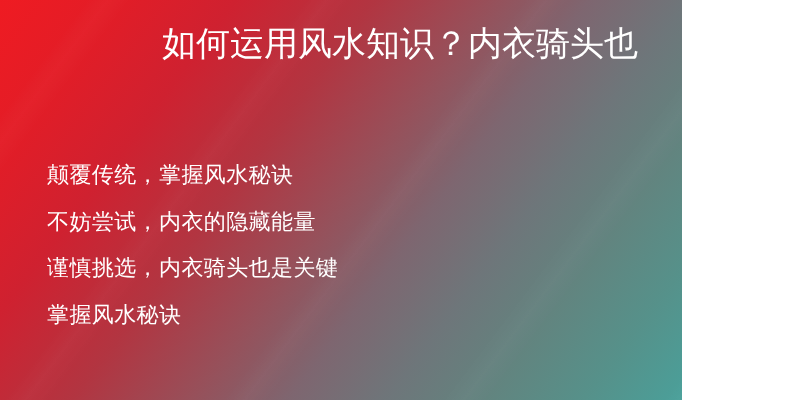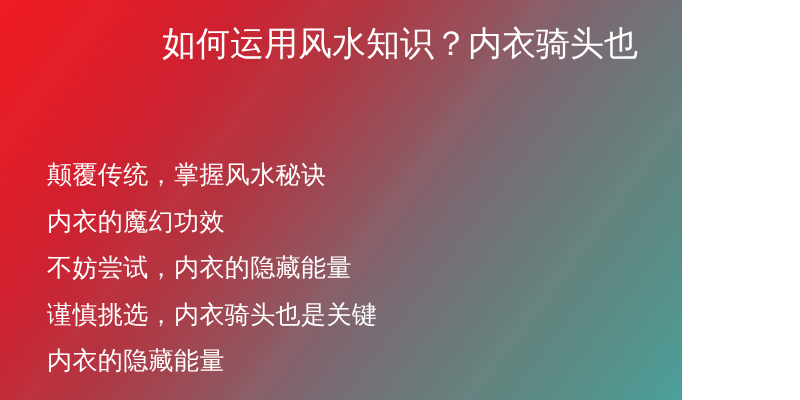--- a/index.html
+++ b/index.html
@@ -80,21 +80,21 @@
   .body-block {
     position: absolute;
     left: 47px;
     top: 152px;
     width: 720px;
   }
 
   .body-line {
     display: block;
     color: #ffffff;
-    font-size: 25px;
+    font-size: 22px;
     line-height: 46.6px;
     font-weight: normal;
     letter-spacing: 0.4px;
     white-space: nowrap;
     text-align: left;
   }
 </style>
 </head>
 <body>
 
@@ -103,20 +103,19 @@
   <div id="sheen"></div>
 
   <div id="content">
 
     <div class="title-block">
       <span class="title-line">如何运用风水知识？内衣骑头也</span>
     </div>
 
     <div class="body-block">
       <span class="body-line">颠覆传统，掌握风水秘诀</span>
-      <span class="body-line">内衣的魔幻功效</span>
       <span class="body-line">不妨尝试，内衣的隐藏能量</span>
       <span class="body-line">谨慎挑选，内衣骑头也是关键</span>
-      <span class="body-line">内衣的隐藏能量</span>
+      <span class="body-line">掌握风水秘诀</span>
     </div>
 
   </div>
 </div>
 
 </body></html>

